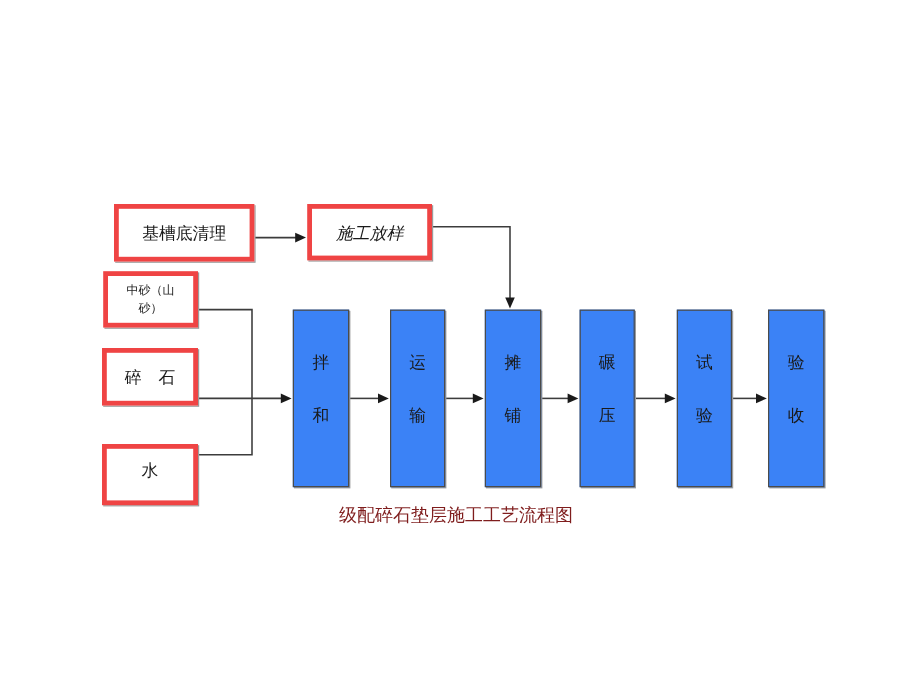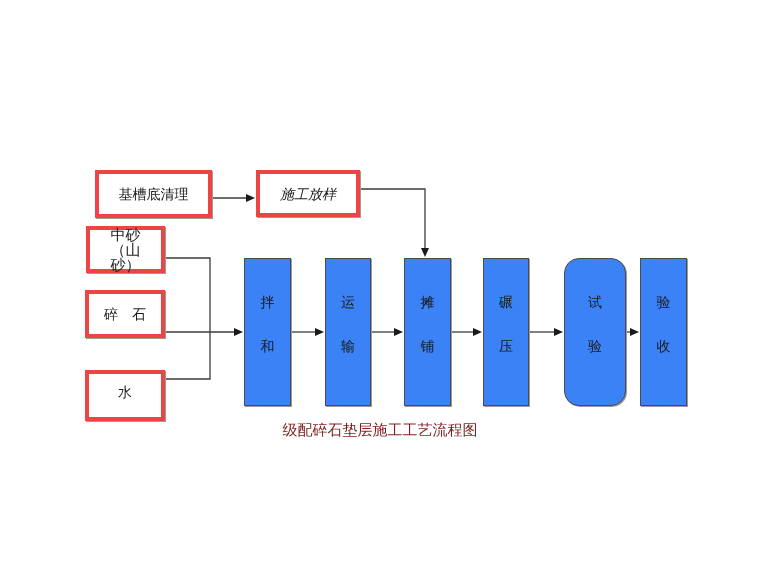--- a/index.html
+++ b/index.html
@@ -35,21 +35,21 @@
     font-size: 14px;
     line-height: 16px;
     text-align: center;
     white-space: nowrap;
   }
   
   .box-clean   { left: 95px;  top: 170px; width: 117px; height: 48px; }
   .box-layout  { left: 256px; top: 170px; width: 104px; height: 47px; font-style: italic; }
   
   .box-sand    { left: 86px;  top: 226px; width: 79px;  height: 47px;
-                 font-size: 15px; line-height: 15px; white-space: normal;
+                 font-size: 10px; line-height: 15px; white-space: normal;
                  padding: 0 8px; word-break: break-all; }
   .box-stone   { left: 85px;  top: 290px; width: 80px;  height: 48px; align-items: center; }
   .box-water   { left: 85px;  top: 370px; width: 80px;  height: 51px;
                  align-items: flex-start; padding-top: 10px; }
   
   .step {
     position: absolute;
     top: 258px;
     height: 148px;
     box-sizing: border-box;
@@ -71,21 +71,21 @@
   }
   .step-label-inner {
     display: inline-block;
     width: 16px;
     word-break: break-all;
   }
   .step-1 { left: 244px; width: 47px; }
   .step-2 { left: 325px; width: 46px; }
   .step-3 { left: 404px; width: 47px; }
   .step-4 { left: 483px; width: 46px; }
-  .step-5 { left: 564px; width: 62px; border-radius: 15px; }
+  .step-5 { left: 564px; width: 46px; }
   .step-6 { left: 640px; width: 47px; }
   .caption {
     position: absolute;
     left: 0;
     top: 420px;
     width: 760px;
     text-align: center;
     font-size: 15px;
     line-height: 20px;
     color: #7f1d1d;

